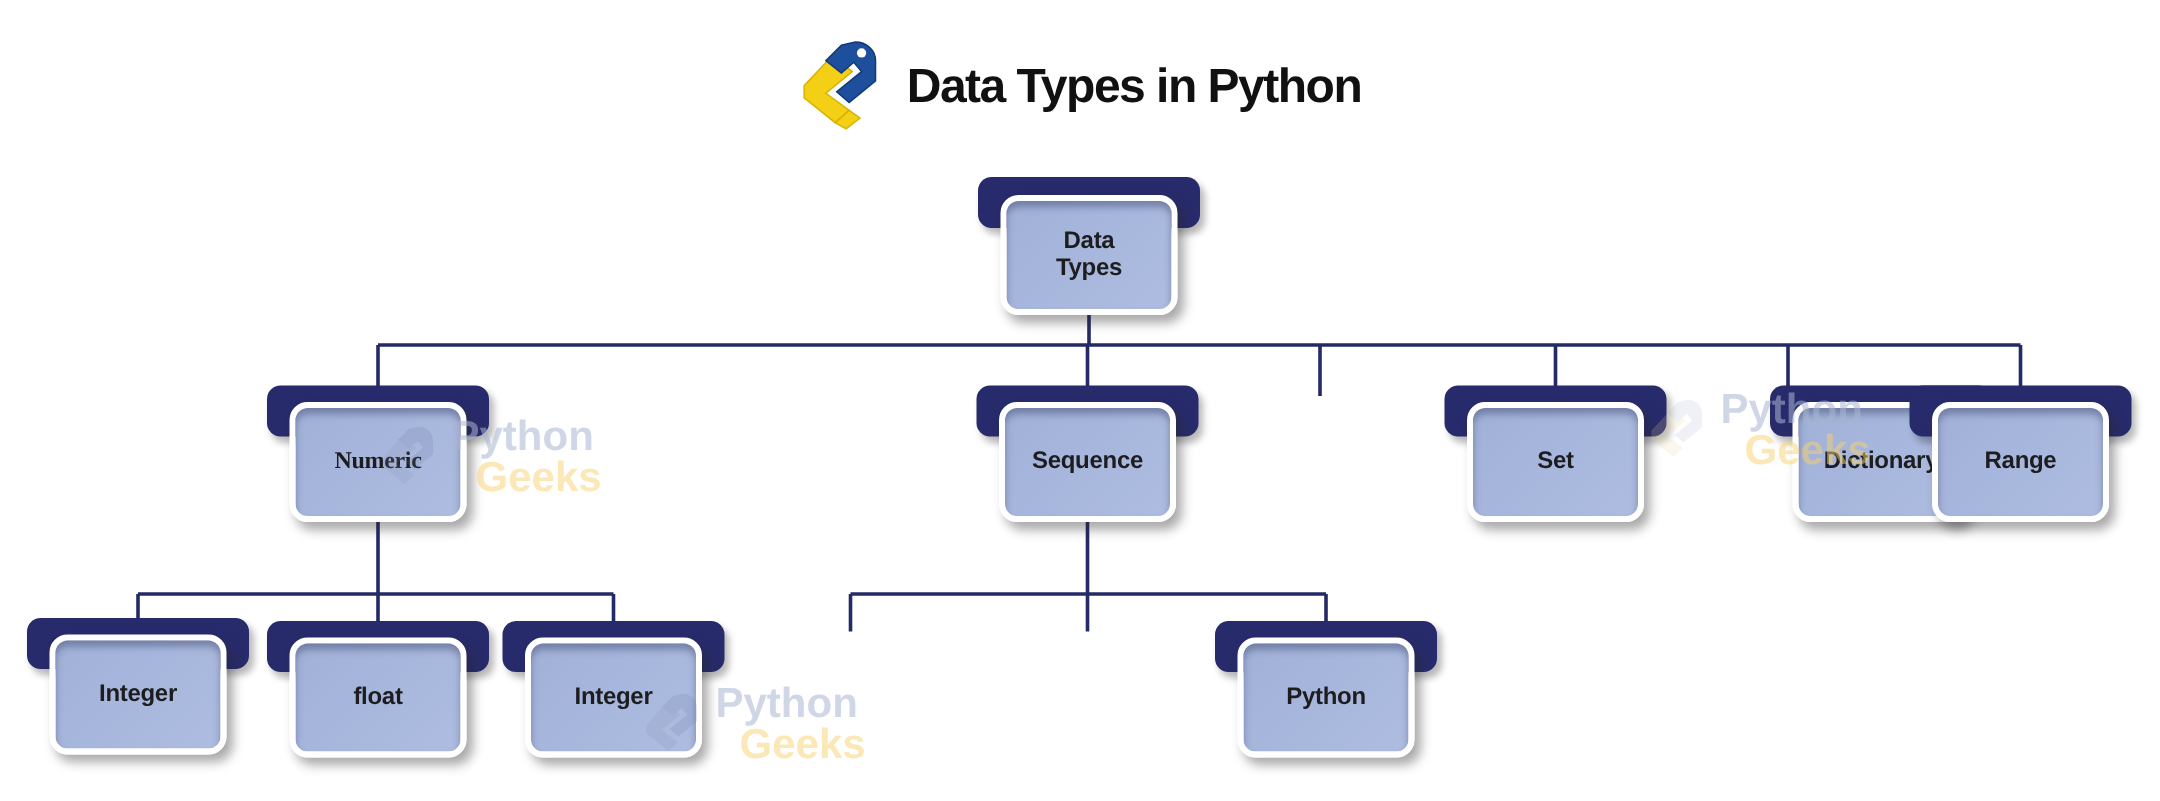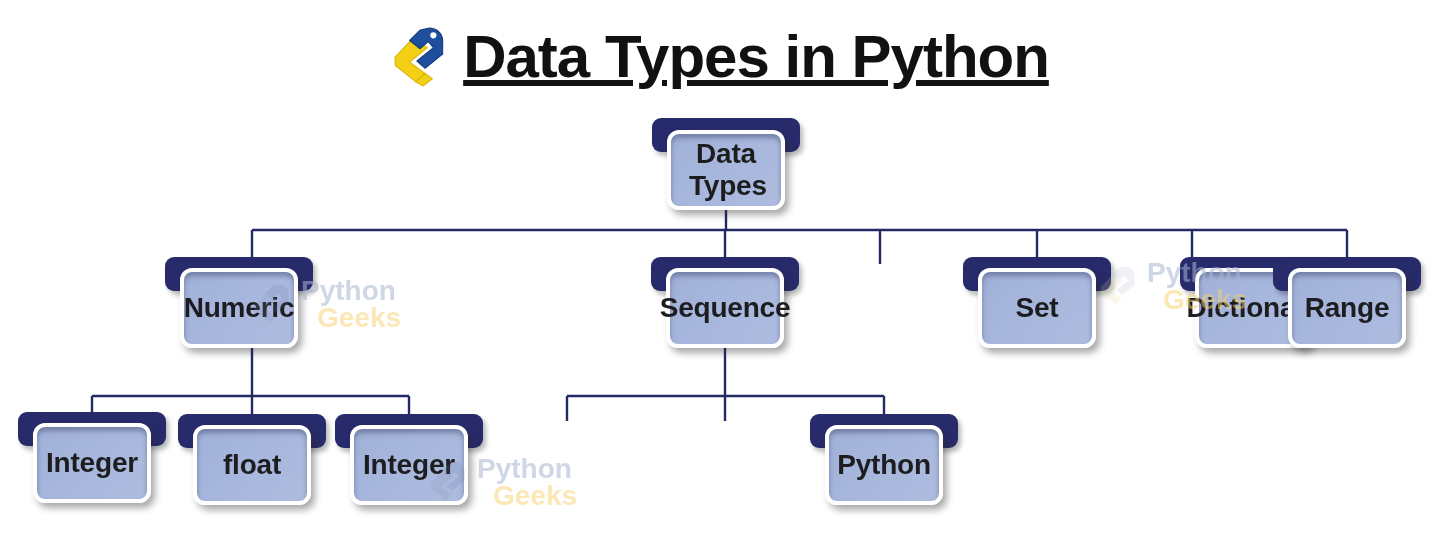--- a/index.html
+++ b/index.html
@@ -7,39 +7,39 @@
     position:relative;width:1440px;height:534px;overflow:hidden;background:#ffffff;
     font-family:"Liberation Sans", sans-serif;
   }
   
   .title-row{
     position:absolute;top:22px;left:0;width:100%;height:70px;
     display:flex;align-items:center;justify-content:center;gap:10px;
   }
   .title-logo{width:62px;height:62px;flex:0 0 auto;}
   h1.page-title{
-    margin:0;font-size:60px;font-weight:bold;color:#111111;
-    letter-spacing:-1px;line-height:1;text-decoration:underline;
+    margin:0;font-size:32px;font-weight:bold;color:#111111;
+    letter-spacing:-1px;line-height:1;
   }
   
   svg.connectors{position:absolute;left:0;top:0;z-index:1;}
   
   .node{position:absolute;width:118px;height:80px;z-index:2;}
   .node .tab{
     position:absolute;left:-15px;right:-15px;top:-11px;height:34px;
     background:#282b6b;border-radius:9px;
     box-shadow:3px 4px 5px rgba(0,0,0,0.28);
   }
   .node .box{
     position:absolute;left:0;top:0;right:0;bottom:0;
     background:linear-gradient(135deg,#a0b0d6 0%,#a7b6dc 45%,#aebce0 100%);
     border:4px solid #ffffff;border-radius:12px;
     box-shadow:4px 5px 7px rgba(40,40,40,0.40), inset 0 4px 5px rgba(75,85,125,0.55);
     display:flex;align-items:center;justify-content:center;text-align:center;
-    font-weight:bold;font-size:28px;color:#1d1d1f;letter-spacing:-0.2px;
+    font-weight:bold;font-size:16px;color:#1d1d1f;letter-spacing:-0.2px;
   }
   .node.root .box span{display:inline-block;max-width:74px;line-height:1.15;}
   
   .watermark{
     position:absolute;z-index:3;display:flex;gap:5px;align-items:flex-start;
     pointer-events:none;font-weight:bold;line-height:0.95;
   }
   .watermark .wm-logo{width:44px;height:46px;opacity:0.18;margin-top:4px;}
   .wm-line1{display:block;font-size:28px;color:rgba(168,180,210,0.55);}
   .wm-line2{display:block;font-size:28px;color:rgba(248,210,110,0.50);margin-left:16px;}
@@ -85,21 +85,21 @@
     </g>
   </svg>
 
   <div class="node root" style="left:667px;top:130px;">
     <div class="tab" style="top:-12px;"></div>
     <div class="box">
       <span>Data Types</span>
     </div>
   </div>
 
-  <div class="node" style="left:180px;top:268px;">
+  <div class="node" style="left:193px;top:268px;font-family:Liberation Serif, serif;">
     <div class="tab"></div>
     <div class="box">
       <span>Numeric</span>
     </div>
   </div>
   <div class="node" style="left:666px;top:268px;">
     <div class="tab"></div>
     <div class="box">
       <span>Sequence</span>
     </div>

